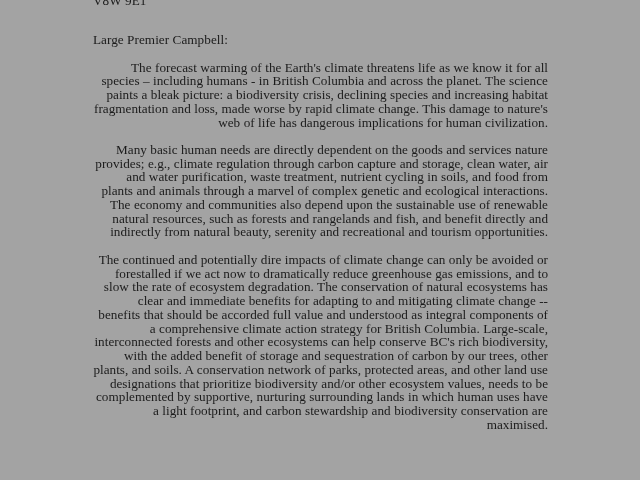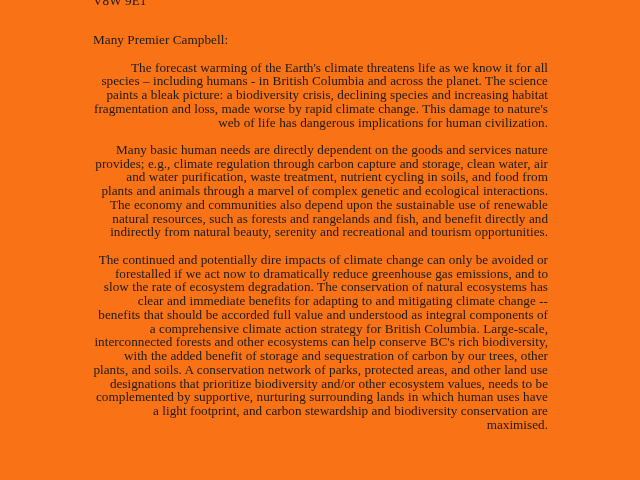--- a/index.html
+++ b/index.html
@@ -14,21 +14,21 @@
     overflow: hidden;
     font-family: "Liberation Serif", "DejaVu Serif", serif;
     color: #1b1b1b;
     -webkit-font-smoothing: antialiased;
   }
 
   .page {
     position: relative;
     width: 640px;
     height: 480px;
-    background: #f97316;
+    background: #a3a3a3;
     overflow: hidden;
   }
 
   .doc-body {
     position: absolute;
     left: 93px;
     top: -6px;
     width: 455px;
   }
 
@@ -66,21 +66,21 @@
 </head>
 <body>
 
 <div class="page">
   <div class="doc-body">
 
     <div class="addr-line">V8W 9E1</div>
 
     <div class="gap-addr-salutation"></div>
 
-    <div class="salutation">Many Premier Campbell:</div>
+    <div class="salutation">Large Premier Campbell:</div>
 
     <div class="gap-salutation-body"></div>
 
     <p class="para">The forecast warming of the Earth's climate threatens life as we know it for all species – including humans - in British Columbia and across the planet. The science paints a bleak picture: a biodiversity crisis, declining species and increasing habitat fragmentation and loss, made worse by rapid climate change. This damage to nature's web of life has dangerous implications for human civilization.</p>
 
     <div class="gap-para"></div>
 
     <p class="para">Many basic human needs are directly dependent on the goods and services nature provides; e.g., climate regulation through carbon capture and storage, clean water, air and water purification, waste treatment, nutrient cycling in soils, and food from plants and animals through a marvel of complex genetic and ecological interactions.  The economy and communities also depend upon the sustainable use of renewable natural resources, such as forests and rangelands and fish, and benefit directly and indirectly from natural beauty, serenity and recreational and tourism opportunities.</p>
 
     <div class="gap-para"></div>

